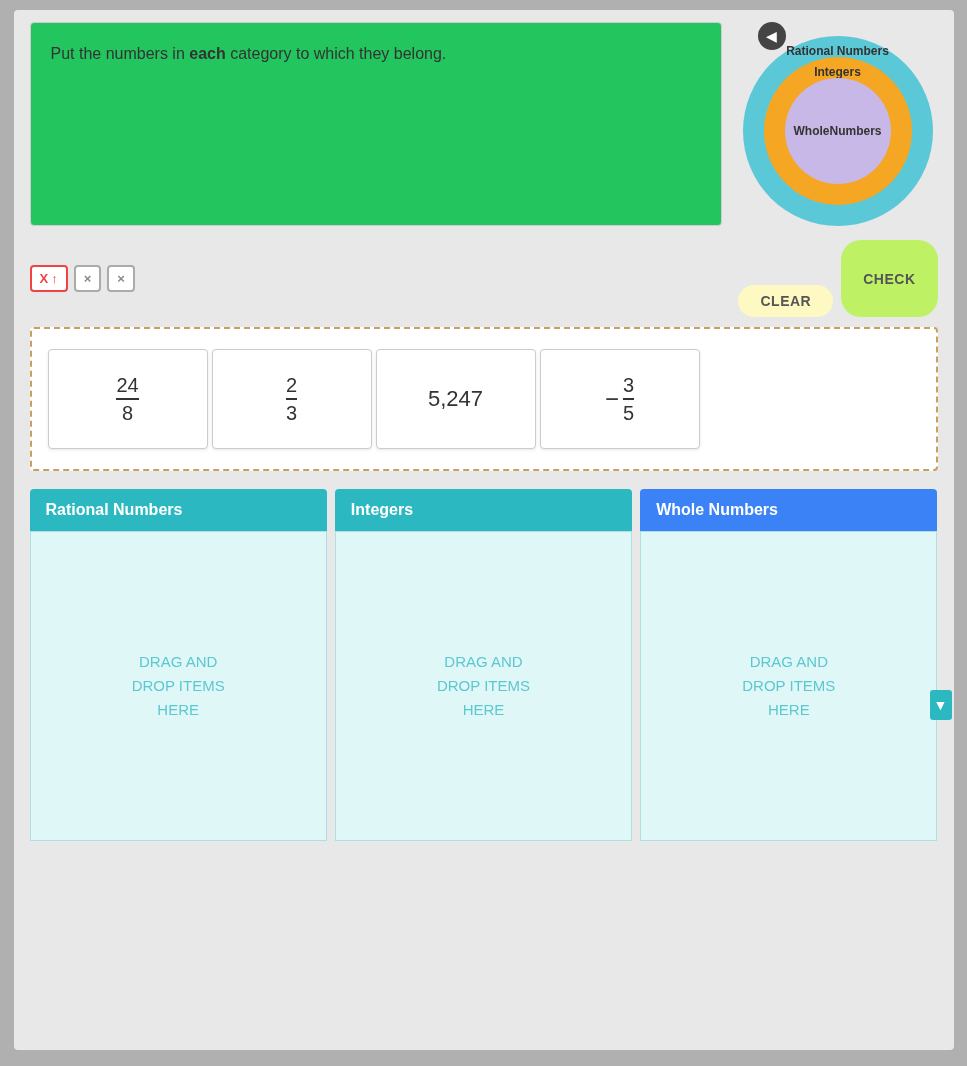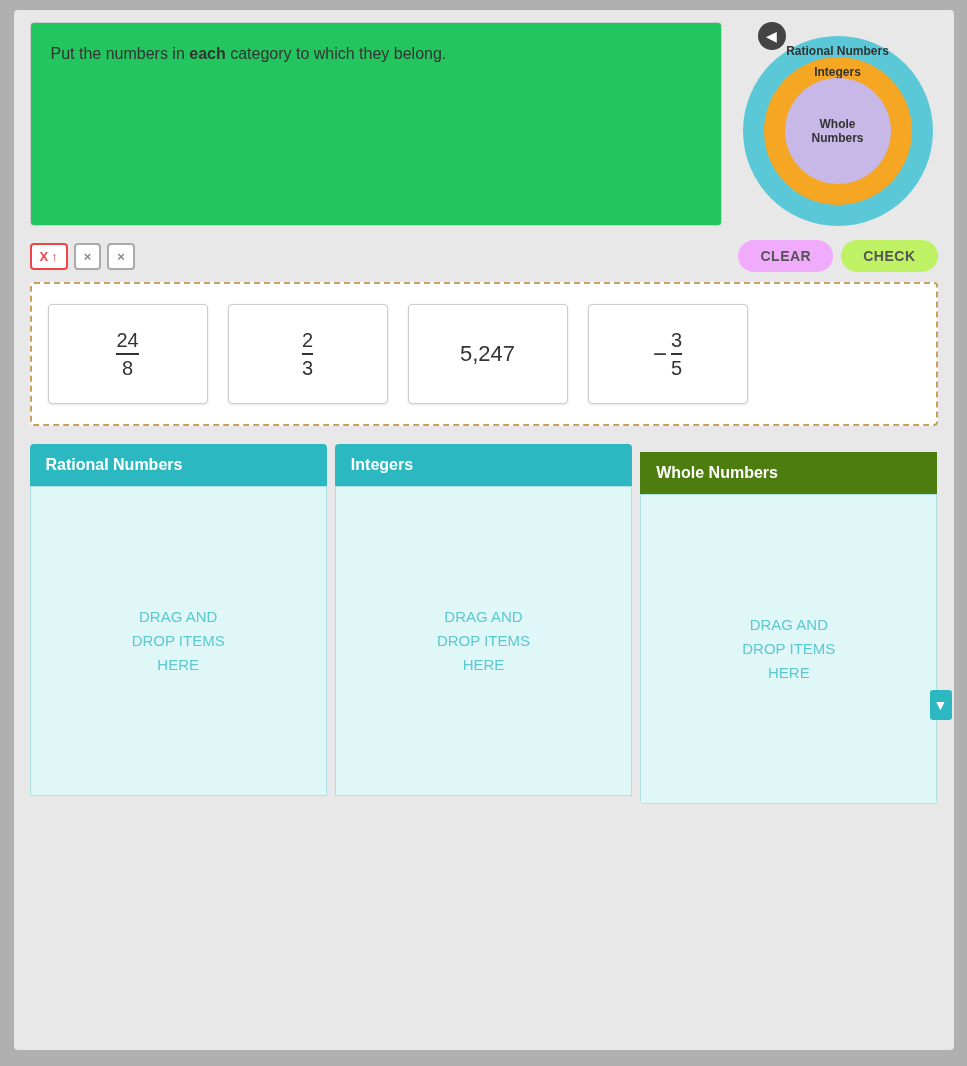--- a/index.html
+++ b/index.html
@@ -98,21 +98,21 @@
       padding-top: 8px;
     }
     .circle-whole {
       width: 106px;
       height: 106px;
       top: 42px; left: 42px;
       background: #c8b8e8;
       display: flex;
       align-items: center;
       justify-content: center;
-      flex-direction: column;
+      flex-direction: row;
     }
     .circle-label {
       font-size: 12px;
       font-weight: bold;
       color: #333;
       text-align: center;
       line-height: 1.2;
     }
 
     
@@ -157,36 +157,37 @@
     .btn-clear, .btn-check {
       padding: 8px 22px;
       border-radius: 20px;
       border: none;
       font-size: 14px;
       font-weight: bold;
       cursor: pointer;
       letter-spacing: 0.5px;
     }
     .btn-clear {
-      background: #f0abfc;
+      background: #fef9c3;
       color: #555;
+      margin-top: 45px;
     }
     .btn-check {
       background: #bef264;
       color: #555;
     }
 
     
     .tiles-area {
       background: #fff;
       border: 2px dashed #c8a060;
       border-radius: 4px;
       padding: 20px 16px;
       display: flex;
-      gap: 20px;
+      gap: 4px;
       margin-bottom: 18px;
       min-height: 120px;
       align-items: center;
     }
     .number-tile {
       background: #fff;
       border: 1px solid #ccc;
       border-radius: 4px;
       width: 160px;
       height: 100px;
@@ -226,21 +227,21 @@
       min-height: 360px;
     }
     .drop-zone-header {
       padding: 12px 16px;
       font-size: 16px;
       font-weight: bold;
       color: #fff;
     }
     .zone-rational .drop-zone-header { background: #2cb8c0; }
     .zone-integers .drop-zone-header { background: #2cb8c0; }
-    .zone-whole .drop-zone-header { background: #4d7c0f; margin-top: 8px; }
+    .zone-whole .drop-zone-header { background: #3b82f6; }
 
     .drop-zone-body {
       background: #e0f7f8;
       min-height: 310px;
       display: flex;
       align-items: center;
       justify-content: center;
       border: 1px solid #b0dfe2;
     }
     .drop-placeholder {

